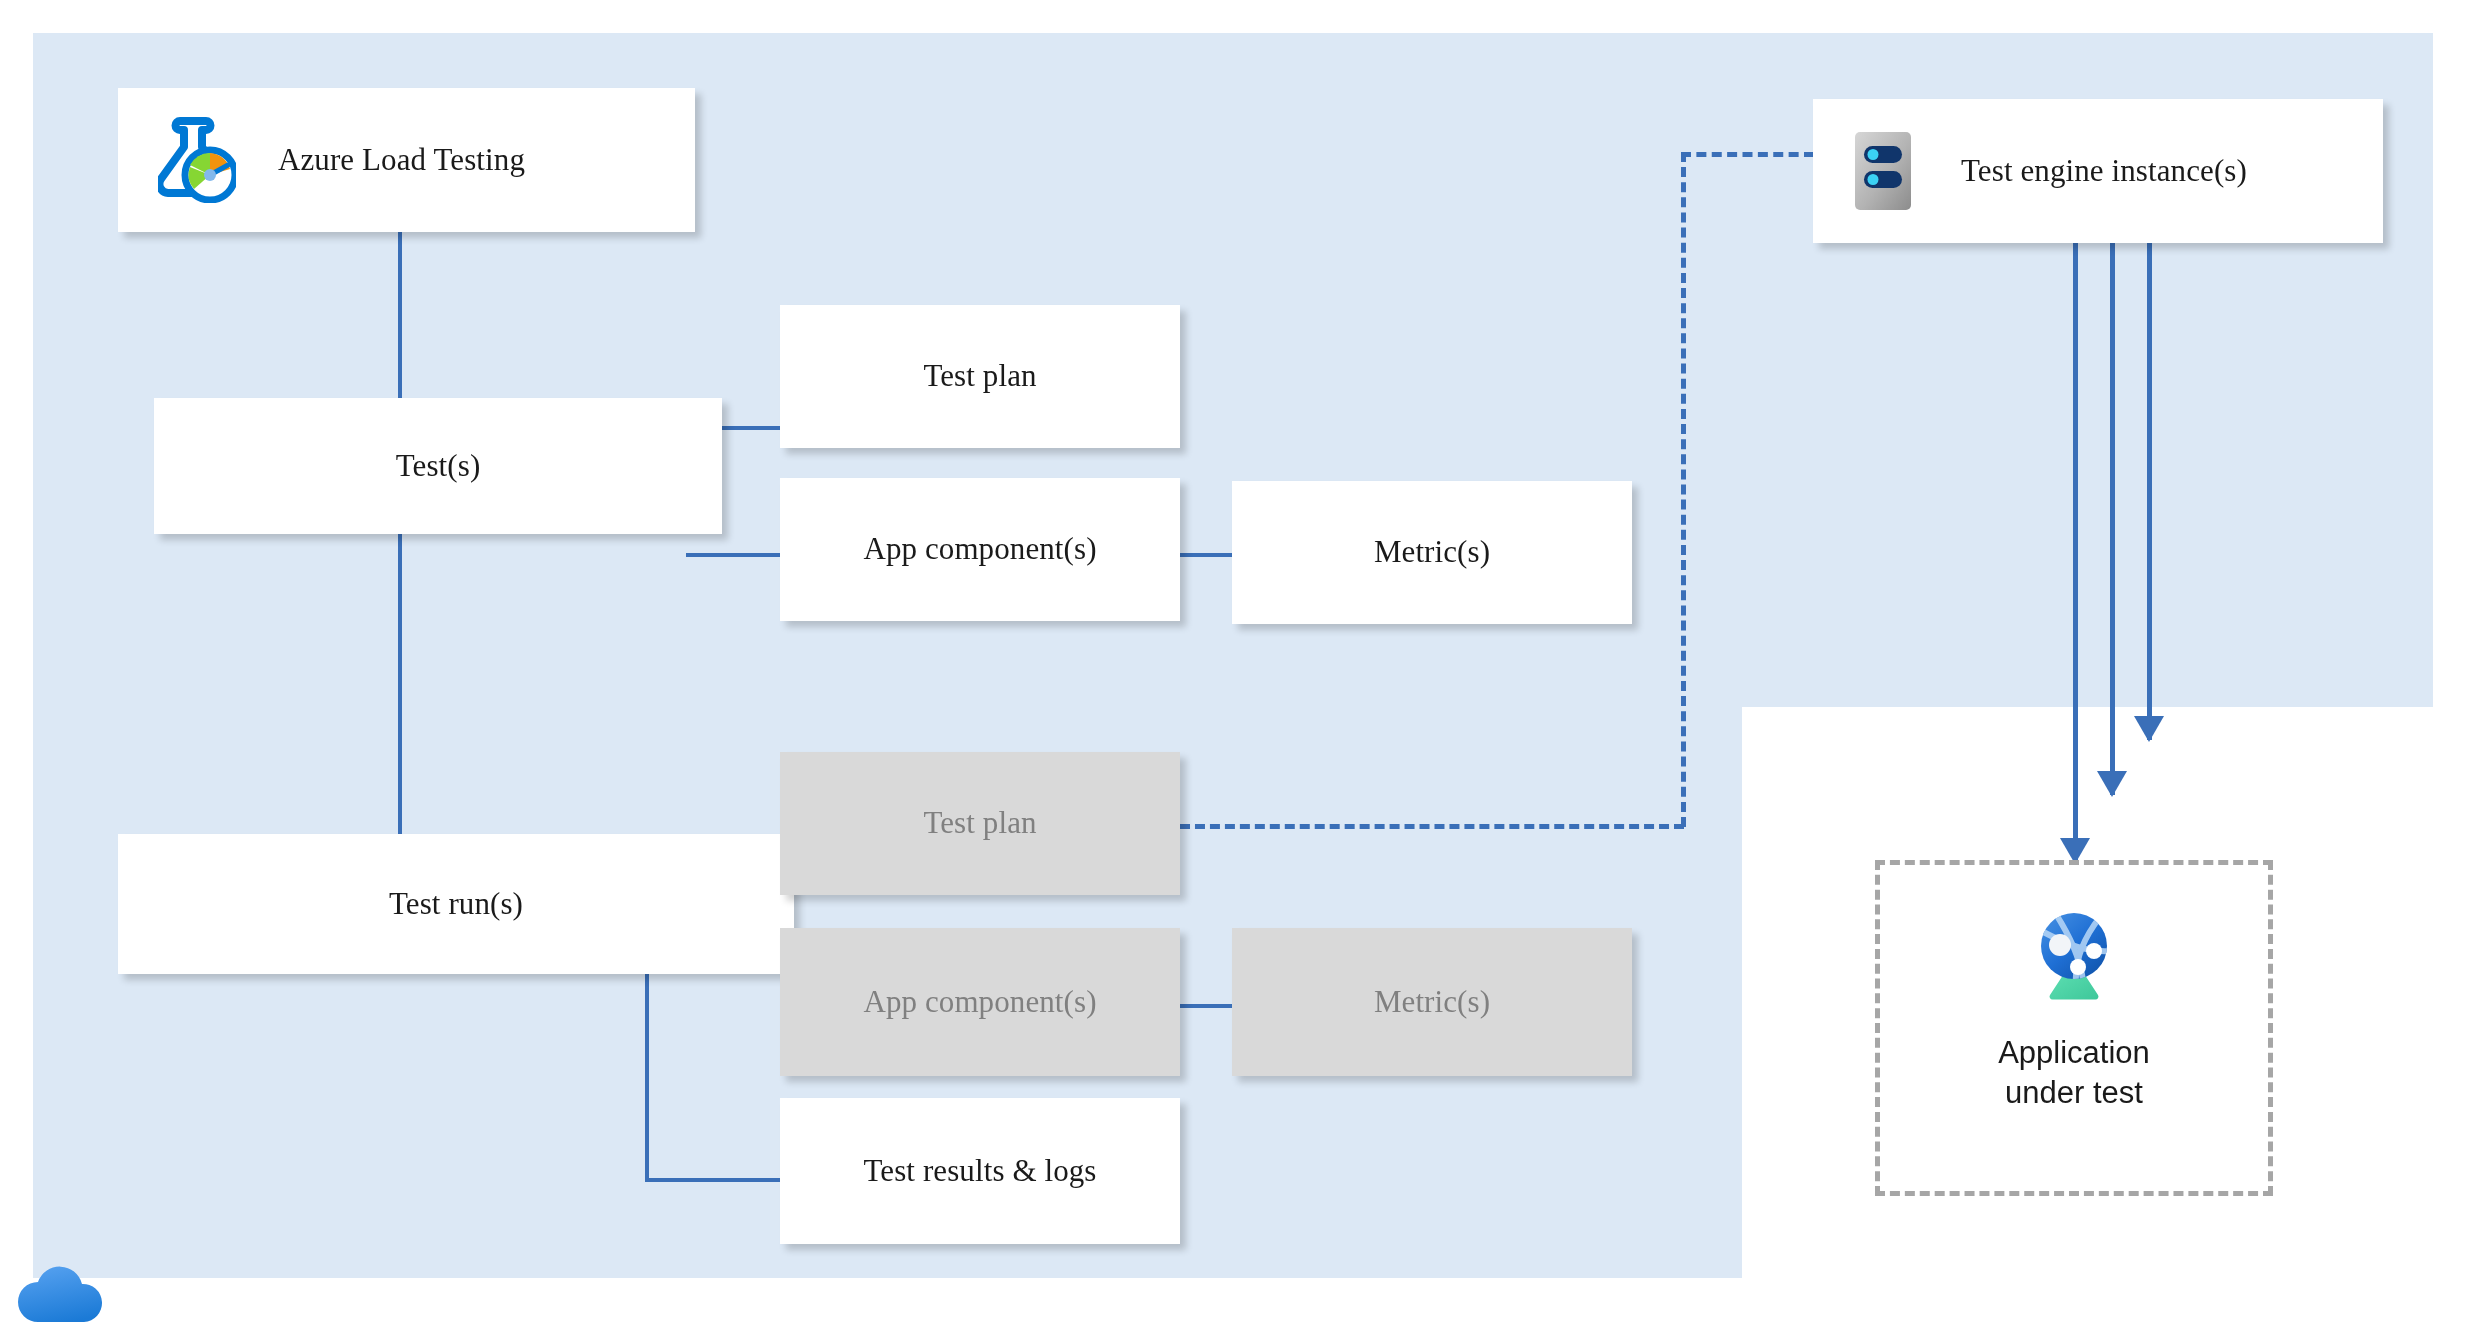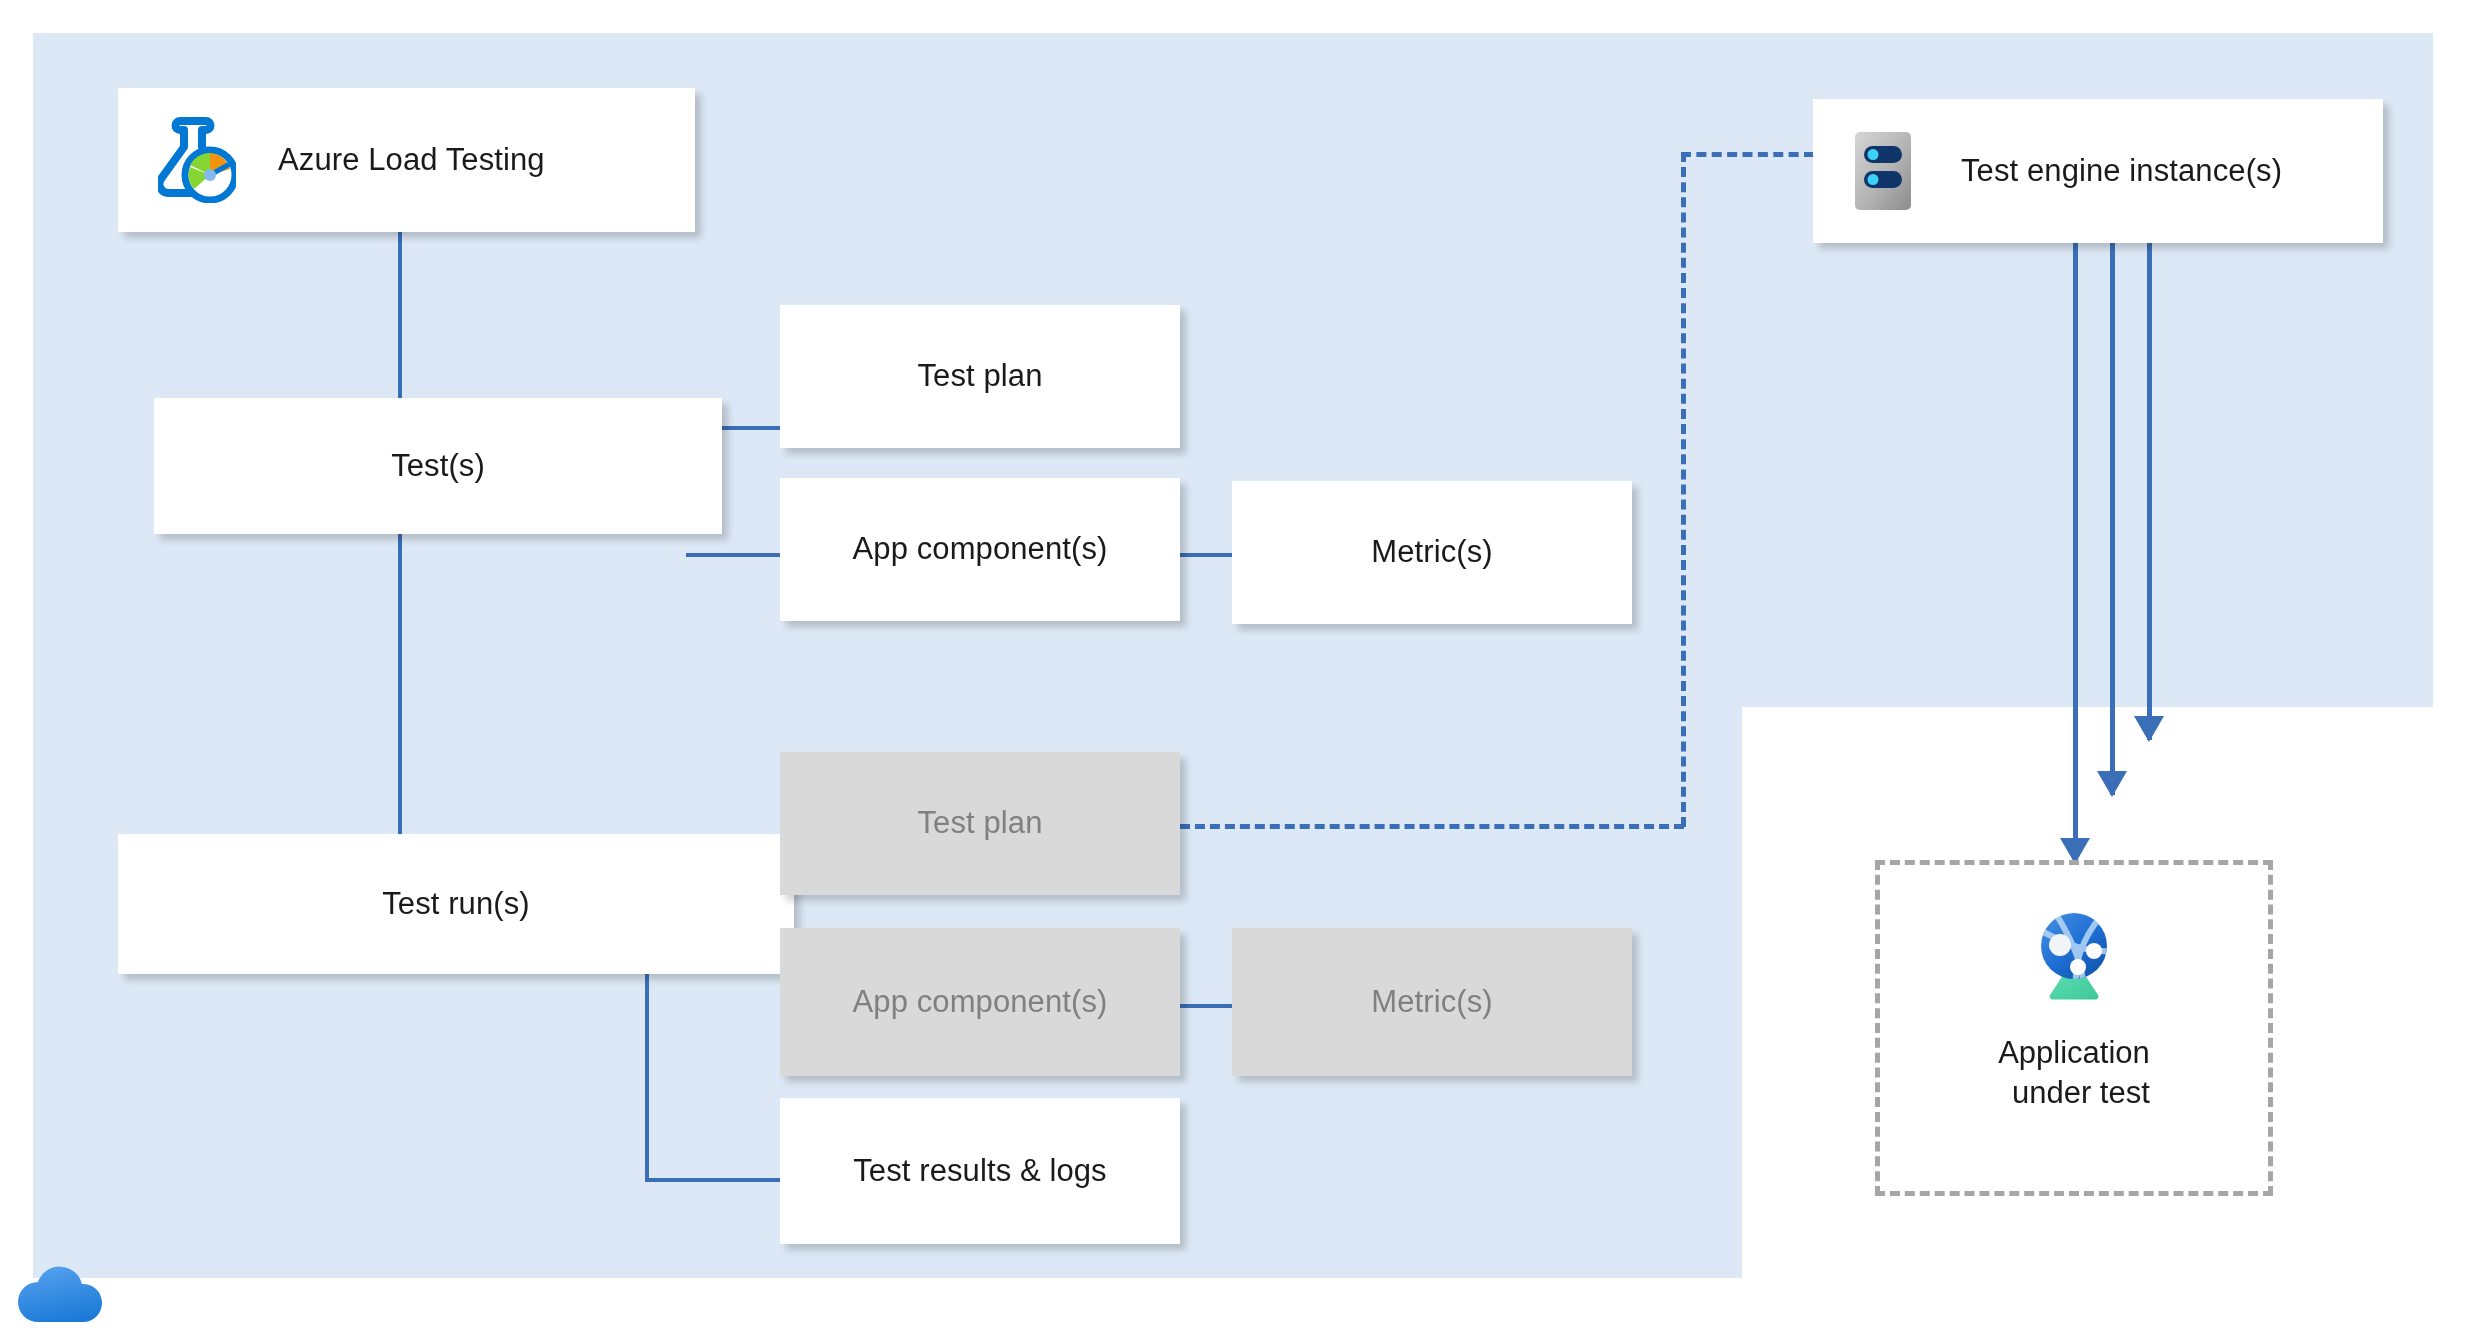--- a/index.html
+++ b/index.html
@@ -41,20 +41,21 @@
     background: #ffffff;
     box-shadow: 6px 6px 7px rgba(0, 0, 0, 0.18);
     display: flex;
     align-items: center;
     justify-content: center;
     color: #1a1a1a;
     font-size: 31px;
     line-height: 1.25;
     text-align: center;
     letter-spacing: 0.1px;
+    font-family: Liberation Serif, serif;
   }
   .node.dim {
     background: #d9d9d9;
     color: #808080;
   }
   .node.with-icon {
     justify-content: flex-start;
     padding-left: 40px;
   }
   .node .label { pointer-events: none; }
@@ -108,21 +109,21 @@
     align-items: center;
   }
   #aut-icon-wrap {
     margin-top: 42px;
   }
   #aut-label {
     margin-top: 30px;
     font-size: 31px;
     line-height: 1.3;
     color: #1a1a1a;
-    text-align: right;
+    text-align: center;
     white-space: pre-line;
   }
 
   
   #cloud-icon {
     position: absolute;
     left: 18px;
     top: 1262px;
     width: 90px;
     height: 62px;

